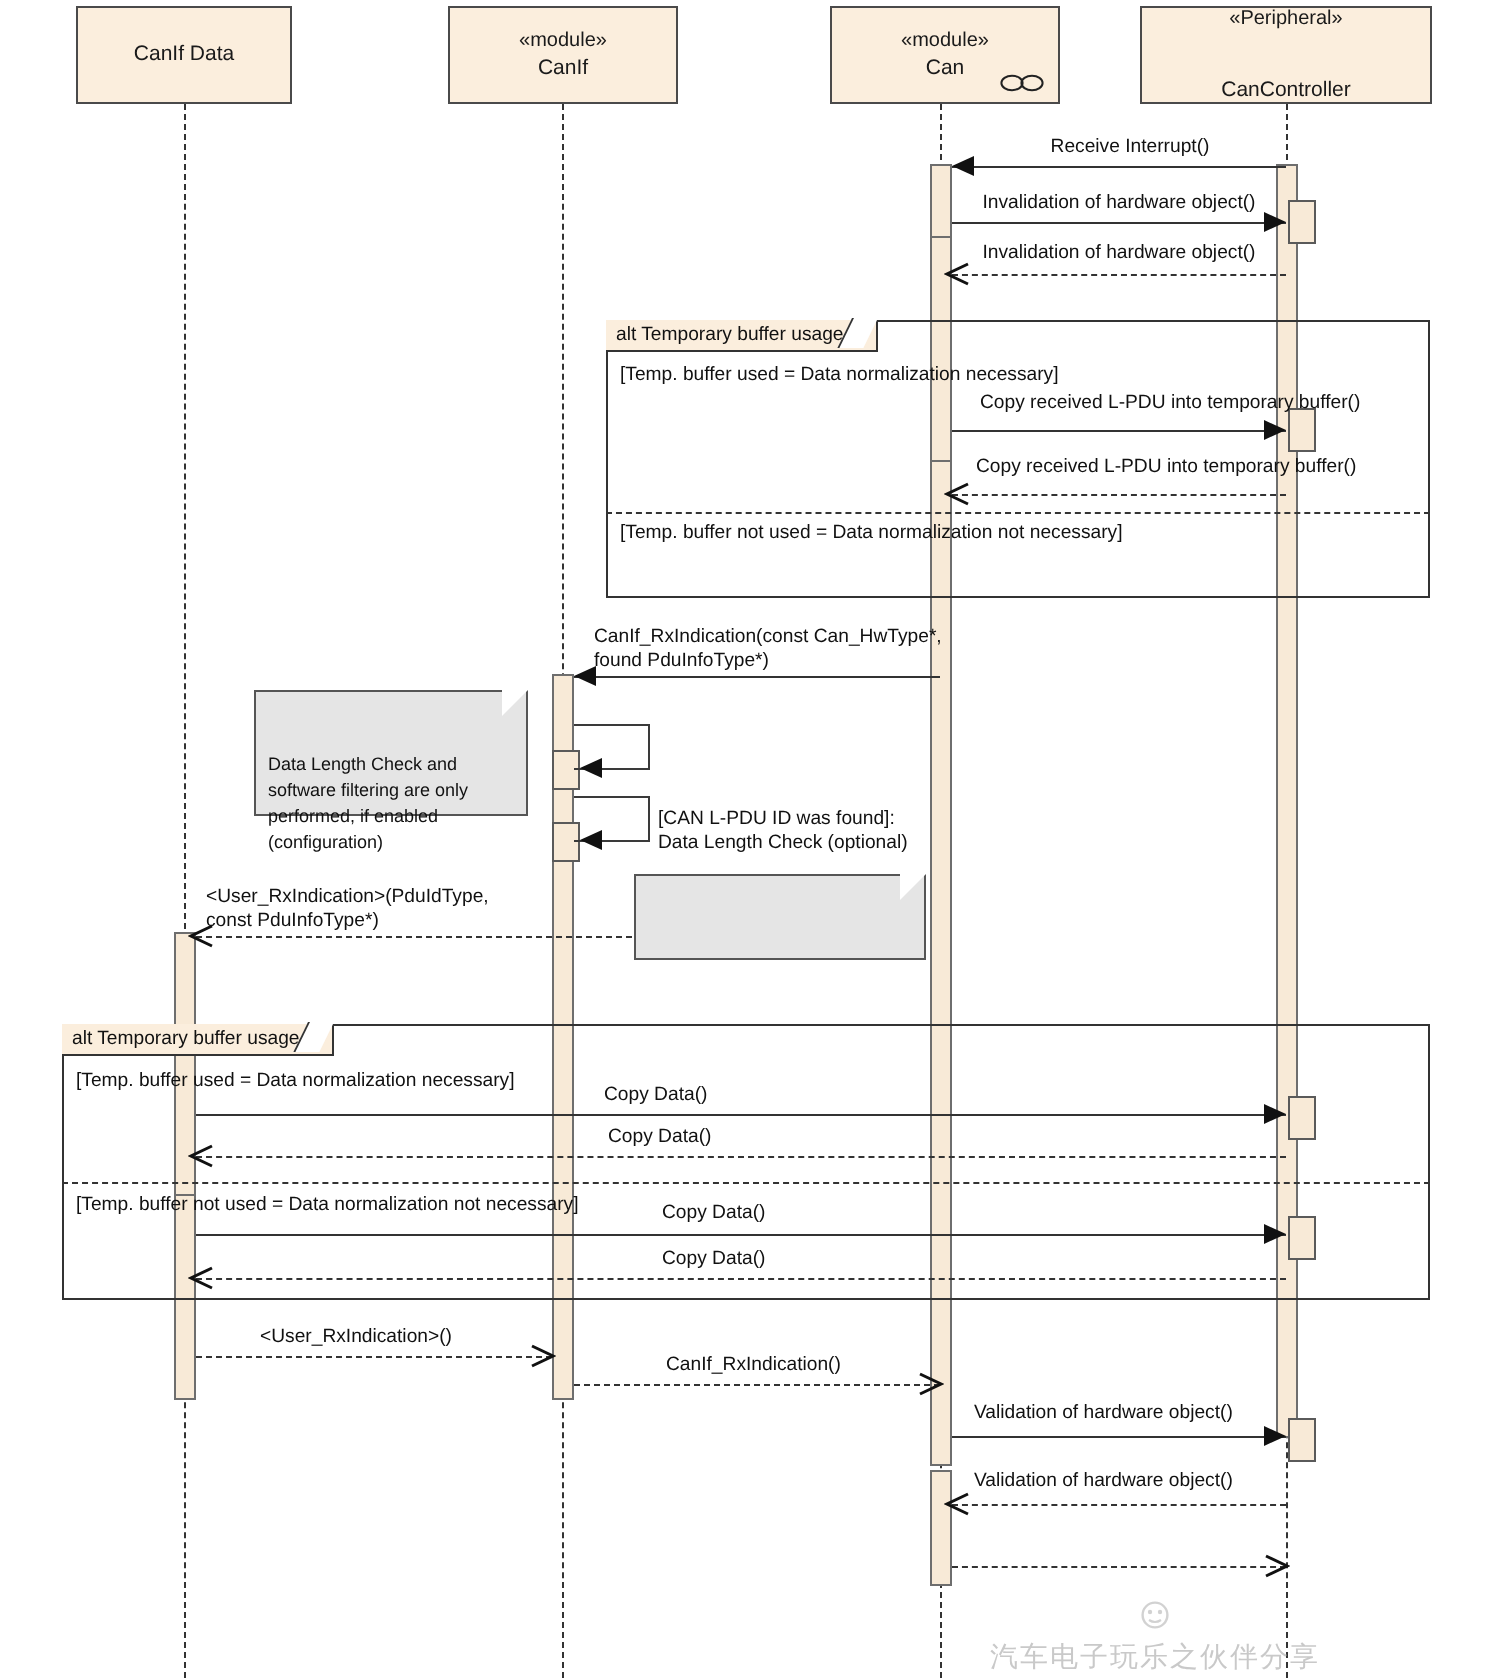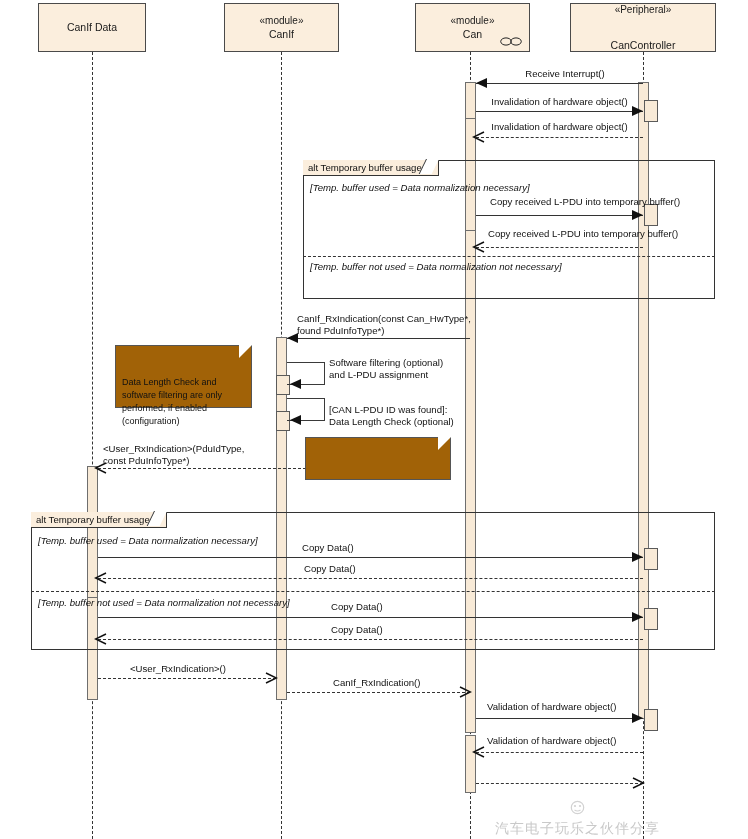--- a/index.html
+++ b/index.html
@@ -120,38 +120,38 @@
     background: #ffffff;
     border-left: 1.4px solid #333;
     transform: skewX(-26deg);
     transform-origin: top left;
   }
   .frag-guard {
     position: absolute;
     font-size: 9.6px;
     color: #111;
     white-space: nowrap;
-    font-style: italic;
   }
   .frag-divider {
     position: absolute;
     height: 0;
     border-top: 1.4px dashed #333;
   }
 
   
   .note {
     position: absolute;
-    background: #a16207;
+    background: #e5e5e5;
     border: 1.3px solid #555;
     font-size: 9px;
     color: #111;
     line-height: 1.45;
     padding: 4px 6px;
     white-space: pre-line;
+    margin-left: 12px;
   }
   .note .fold-tri {
     position: absolute;
     top: -1px; right: -1px;
     width: 0; height: 0;
     border-left: 13px solid #ffffff;
     border-bottom: 13px solid transparent;
   }
 
   
@@ -263,22 +263,20 @@
   </svg>
   <div class="msg-label" style="left:488px; top:228px;">Copy received L-PDU into temporary buffer()</div>
 
   <div class="msg-line" style="left:287px; top:338px; width:183px;"></div>
   <div class="arrow-solid-l" style="left:287px; top:333px;"></div>
   <div class="msg-label" style="left:297px; top:313px;">CanIf_RxIndication(const Can_HwType*,
 found PduInfoType*)</div>
 
   <div class="selfmsg" style="left:287px; top:362px; width:38px; height:23px;"></div>
   <div class="arrow-solid-l" style="left:290px; top:379px;"></div>
-  <div class="msg-label" style="left:329px; top:357px;">Software filtering (optional)
-and L-PDU assignment</div>
 
   <div class="selfmsg" style="left:287px; top:398px; width:38px; height:23px;"></div>
   <div class="arrow-solid-l" style="left:290px; top:415px;"></div>
   <div class="msg-label" style="left:329px; top:404px;">[CAN L-PDU ID was found]:
 Data Length Check (optional)</div>
 
   <div class="msg-line dashed" style="left:98px; top:468px; width:278px;"></div>
   <svg class="arrow-open" style="left:94px; top:462px;" viewBox="0 0 13 12">
     <path d="M12,1 L1.5,6 L12,11" fill="none" stroke="#111" stroke-width="1.5"></path>
   </svg>

